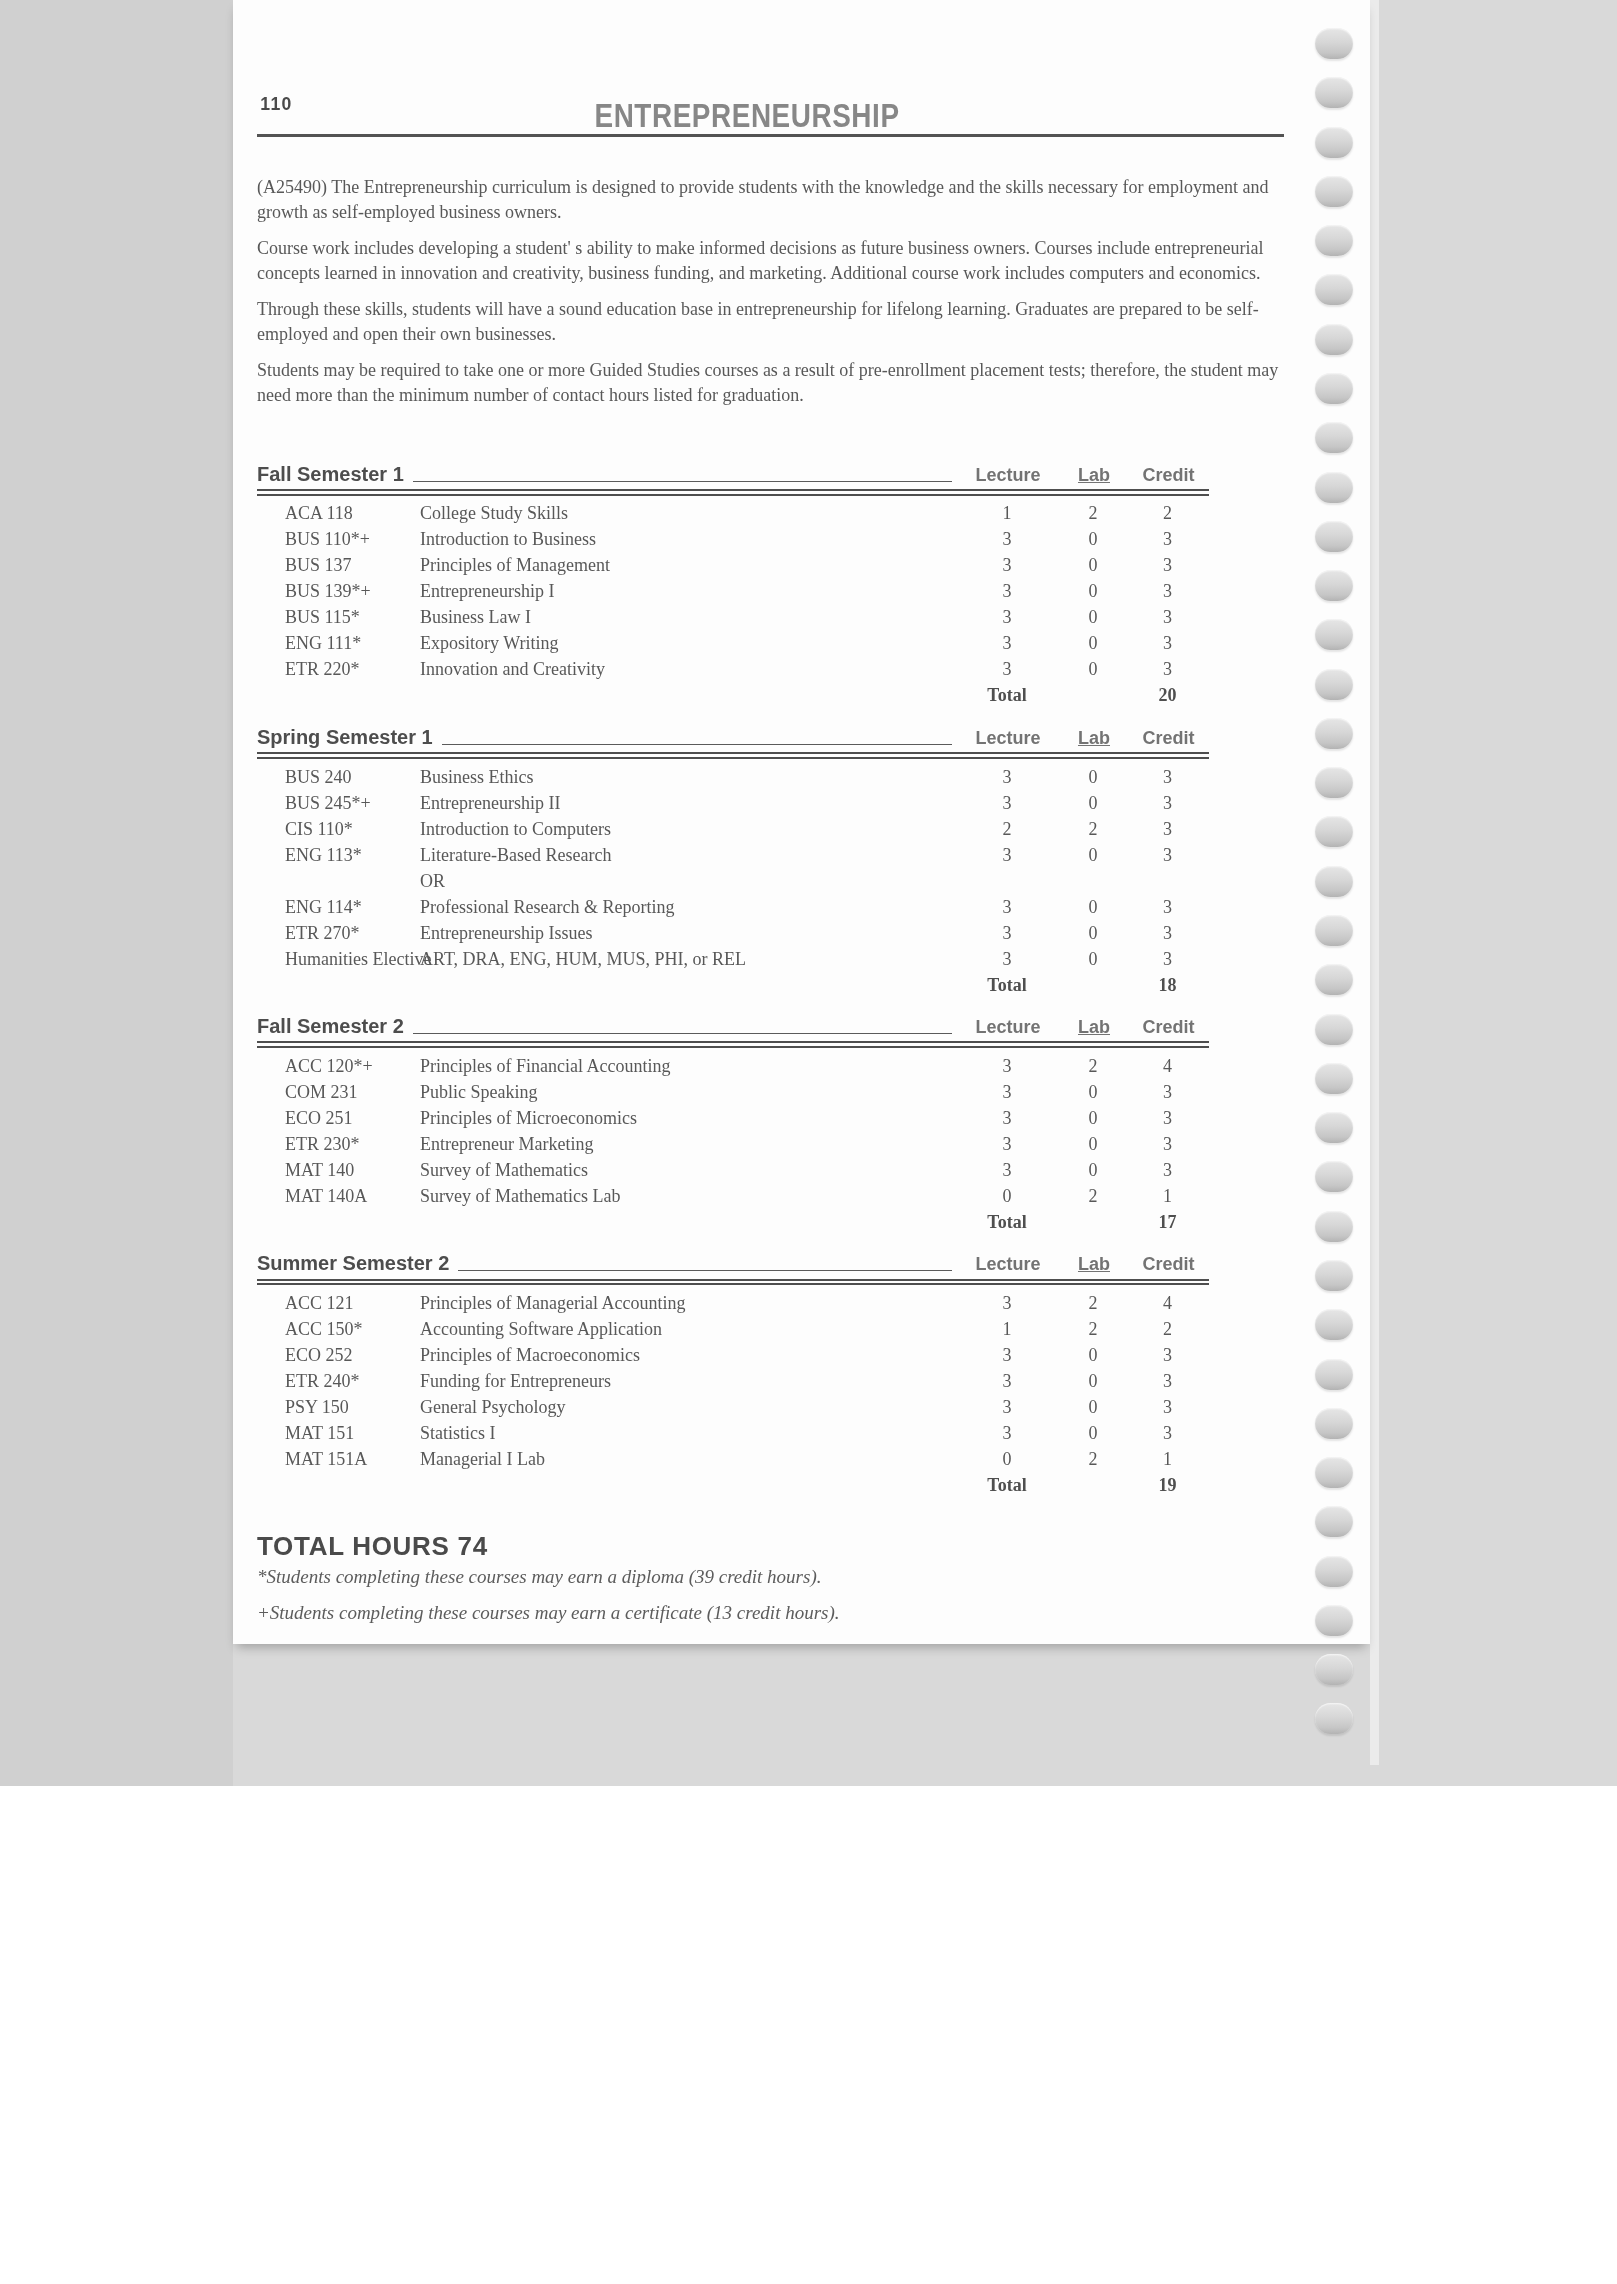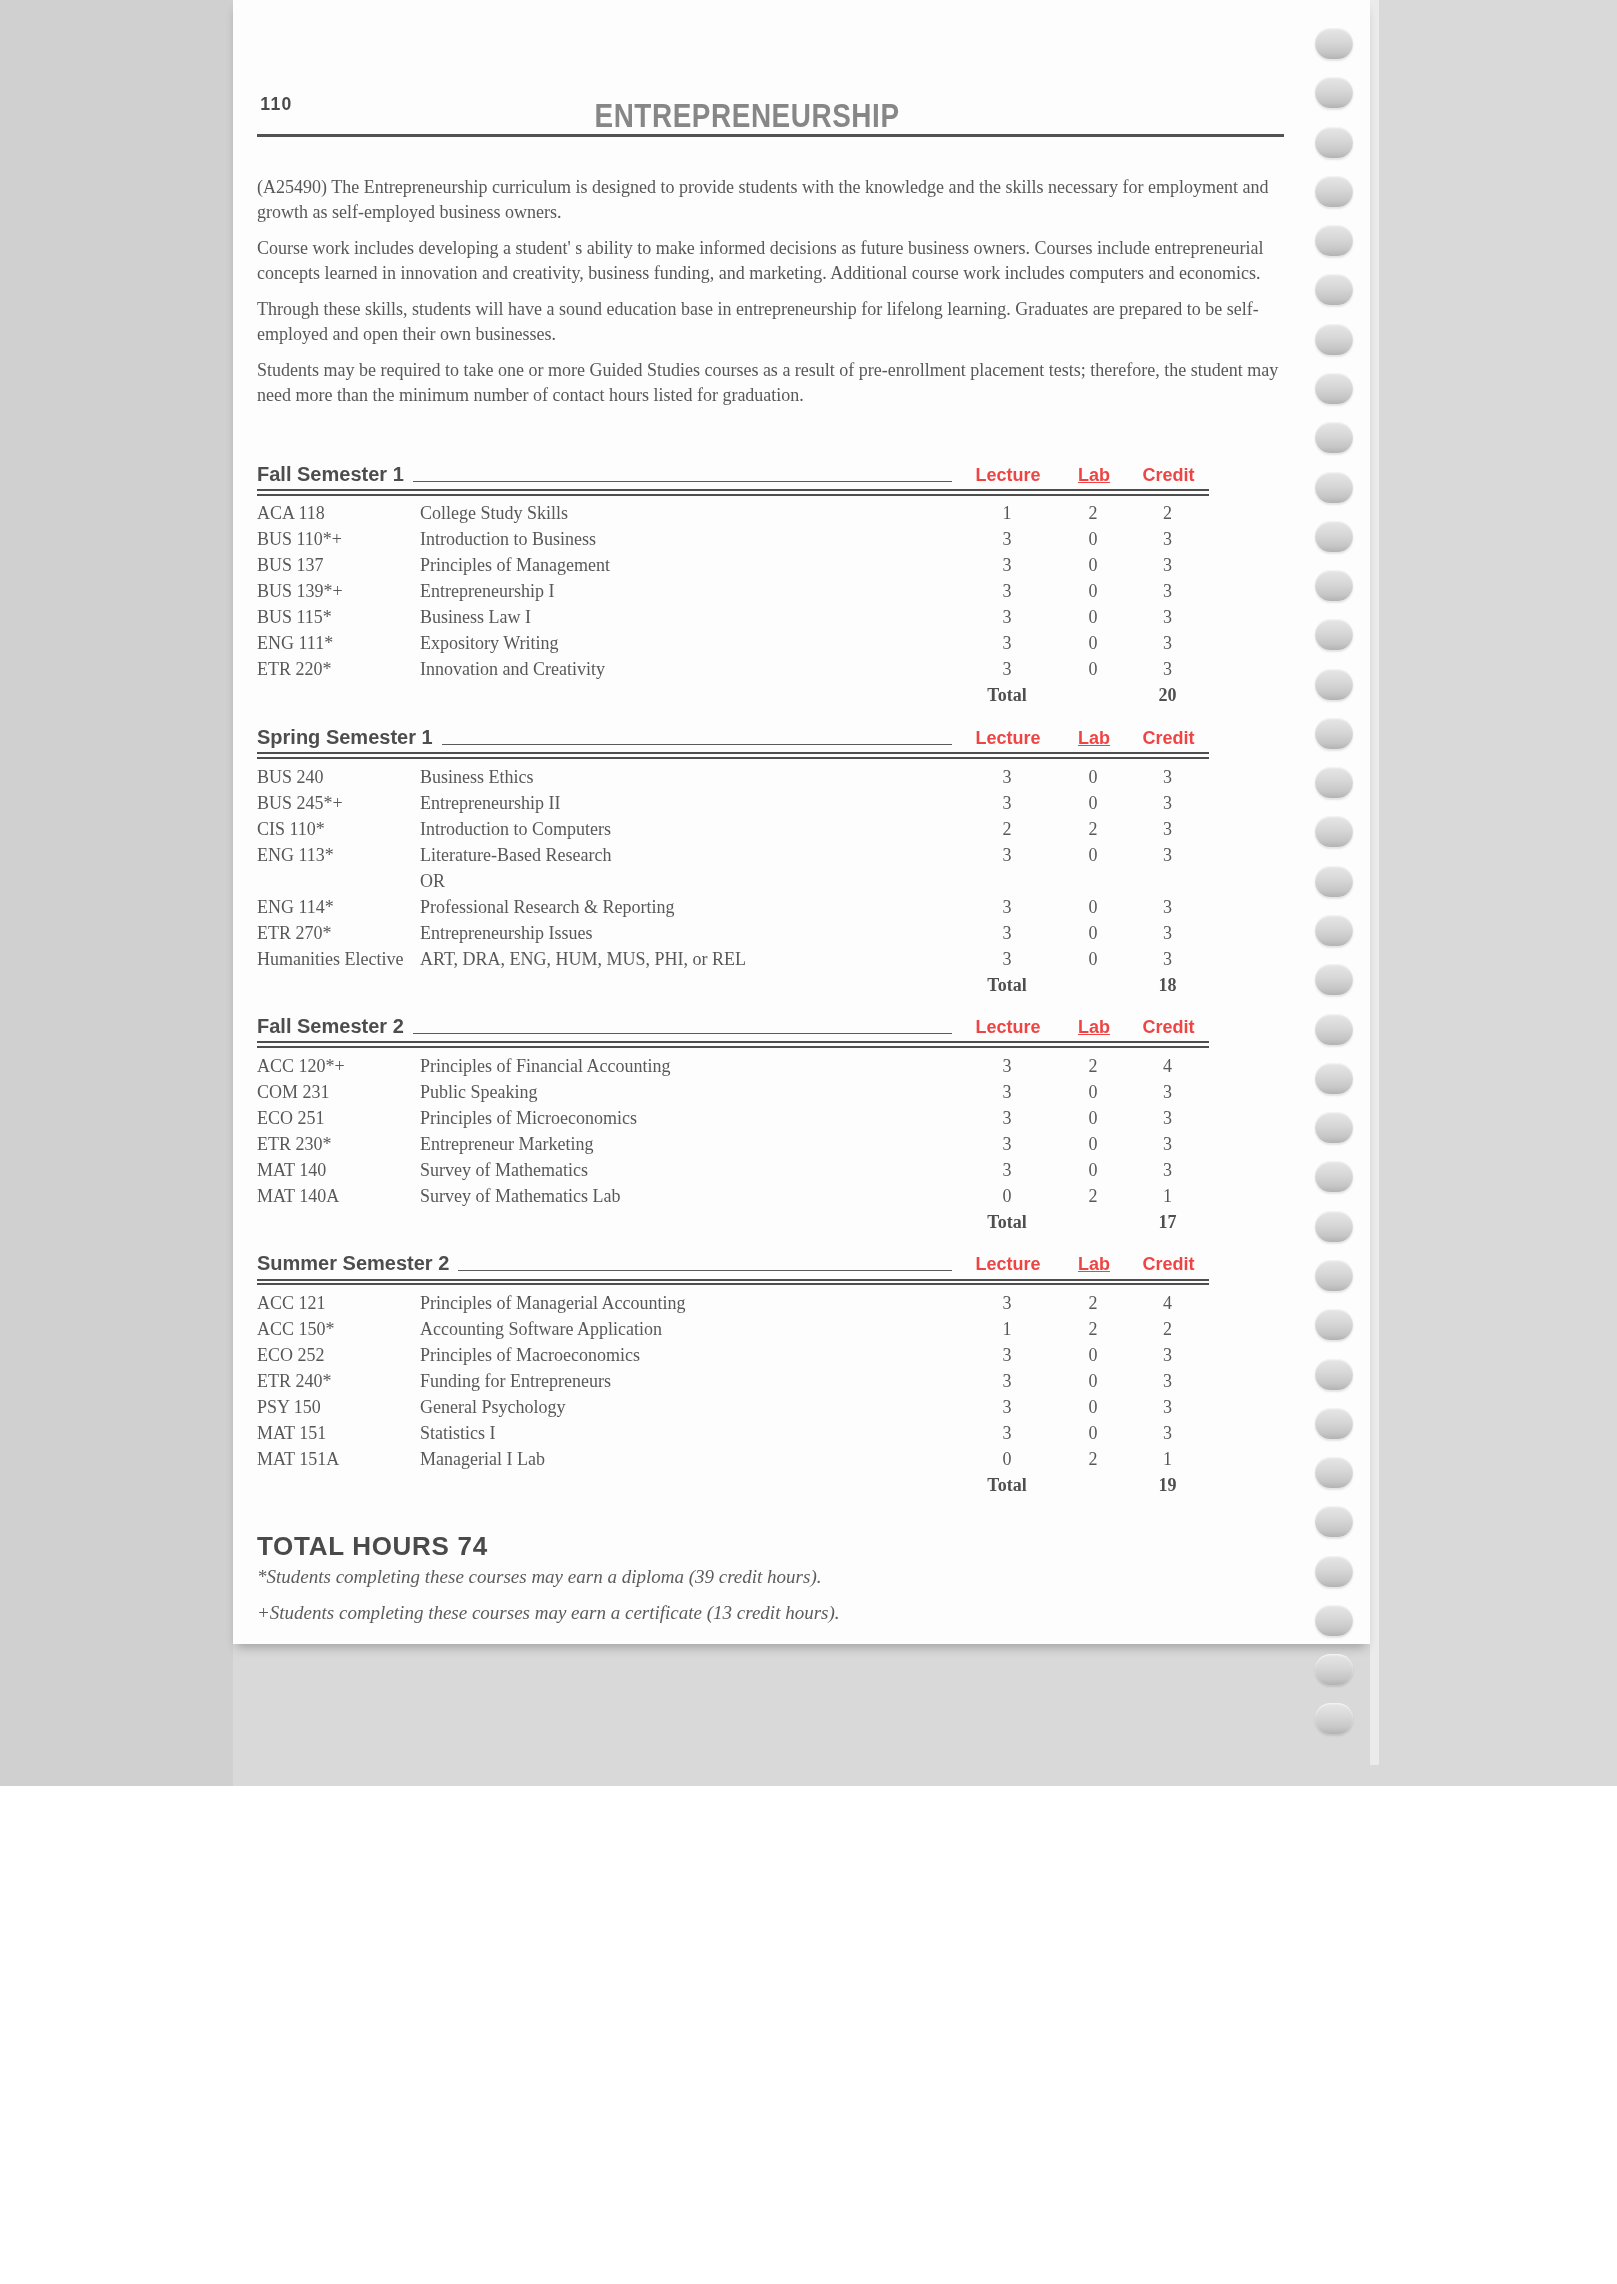--- a/index.html
+++ b/index.html
@@ -47,33 +47,33 @@
   
   .sem{width:952px;margin-top:15.6px;}
   .sem.first{margin-top:53px;}
   .sem-header{display:flex;align-items:baseline;}
   .sem-name{
     font-family:"Liberation Sans",sans-serif;font-weight:bold;font-size:20px;color:#4d4d4d;
     white-space:nowrap;line-height:26px;
   }
   .head-fill{flex:1 1 auto;align-self:flex-end;border-bottom:1.3px solid #5a5a5a;margin:0 3.9px 6.5px 9px;height:0.7px;}
   .col-head{
-    font-family:"Liberation Sans",sans-serif;font-weight:bold;font-size:18px;color:#ef4444;
+    font-family:"Liberation Sans",sans-serif;font-weight:bold;font-size:18px;color:#737373;
     text-align:center;flex:0 0 auto;line-height:26px;
   }
   .col-head.lecture{width:104px;}
   .col-head.lab{width:68px;text-decoration:underline;}
   .col-head.credit{width:81px;}
   .dbl-rule{height:2.6px;border-top:2px solid #4e4e4e;border-bottom:2px solid #4e4e4e;margin-top:1.3px;}
   .rows{padding-top:4.6px;}
   .crow{
     display:grid;grid-template-columns:163px 535px 104px 68px 81px;
     font-size:18px;line-height:26px;color:#585858;
   }
-  .crow .c-code{white-space:nowrap;overflow:visible;}
+  .crow .c-code{white-space:nowrap;overflow:visible;margin-left:28px;}
   .crow .c-num{text-align:center;}
   .total-row{
     display:grid;grid-template-columns:163px 535px 104px 68px 81px;
     font-size:18px;line-height:26px;font-weight:bold;color:#4f4f4f;
   }
   .total-row .t-label{grid-column:3;text-align:center;}
   .total-row .t-value{grid-column:5;text-align:center;}
   
   .total-hours{
     margin-top:34px;font-family:"Liberation Sans",sans-serif;font-weight:bold;

